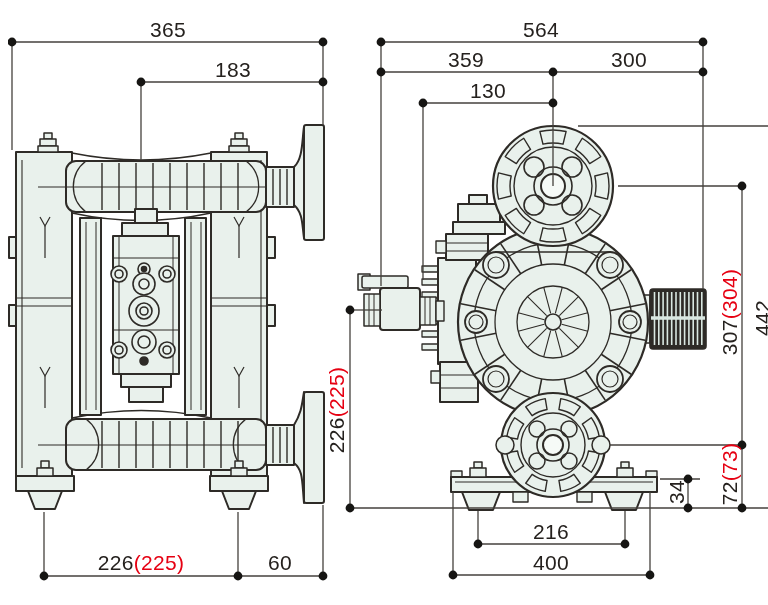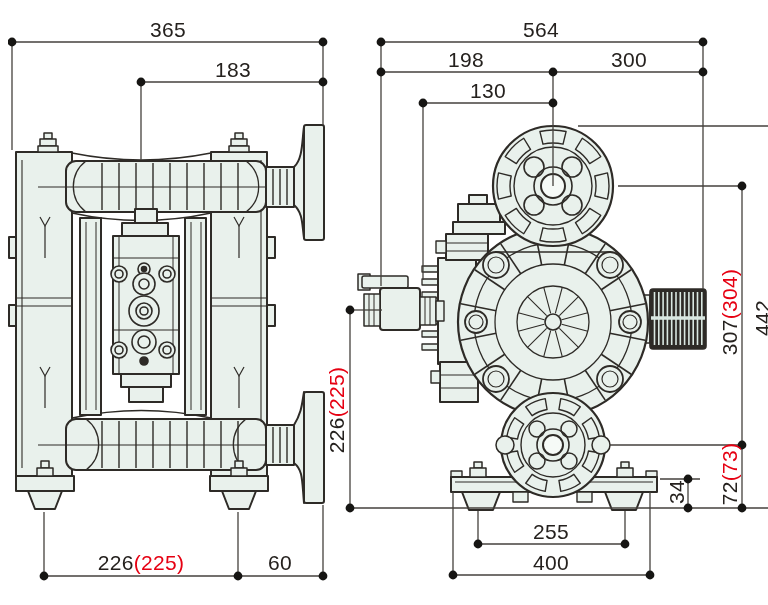--- a/index.html
+++ b/index.html
@@ -397,24 +397,24 @@
         <circle cx="642" cy="575" r="4.4"></circle>
       </g>
 </svg>
 
 <div class="dim" style="left:160px;top:29px"><span>365</span></div>
 <div class="dim" style="left:225px;top:69px"><span>183</span></div>
 <div class="dim" style="left:133px;top:562px"><span>226</span><span class="alt">(225)</span></div>
 <div class="dim" style="left:272px;top:562px"><span>60</span></div>
 
 <div class="dim" style="left:533px;top:29px"><span>564</span></div>
-<div class="dim" style="left:458px;top:59px"><span>198</span></div>
+<div class="dim" style="left:458px;top:59px"><span>359</span></div>
 <div class="dim" style="left:621px;top:59px"><span>300</span></div>
 <div class="dim" style="left:480px;top:90px"><span>130</span></div>
-<div class="dim" style="left:543px;top:531px"><span>255</span></div>
+<div class="dim" style="left:543px;top:531px"><span>216</span></div>
 <div class="dim" style="left:543px;top:562px"><span>400</span></div>
 
 <div class="dim rot" style="left:754px;top:318px"><span>442</span></div>
 <div class="dim rot" style="left:721px;top:312px"><span>307</span><span class="alt">(304)</span></div>
 <div class="dim rot" style="left:328px;top:410px"><span>226</span><span class="alt">(225)</span></div>
 <div class="dim rot" style="left:721px;top:474px"><span>72</span><span class="alt">(73)</span></div>
 <div class="dim rot" style="left:668px;top:492px"><span>34</span></div>
 
 </div>
 

